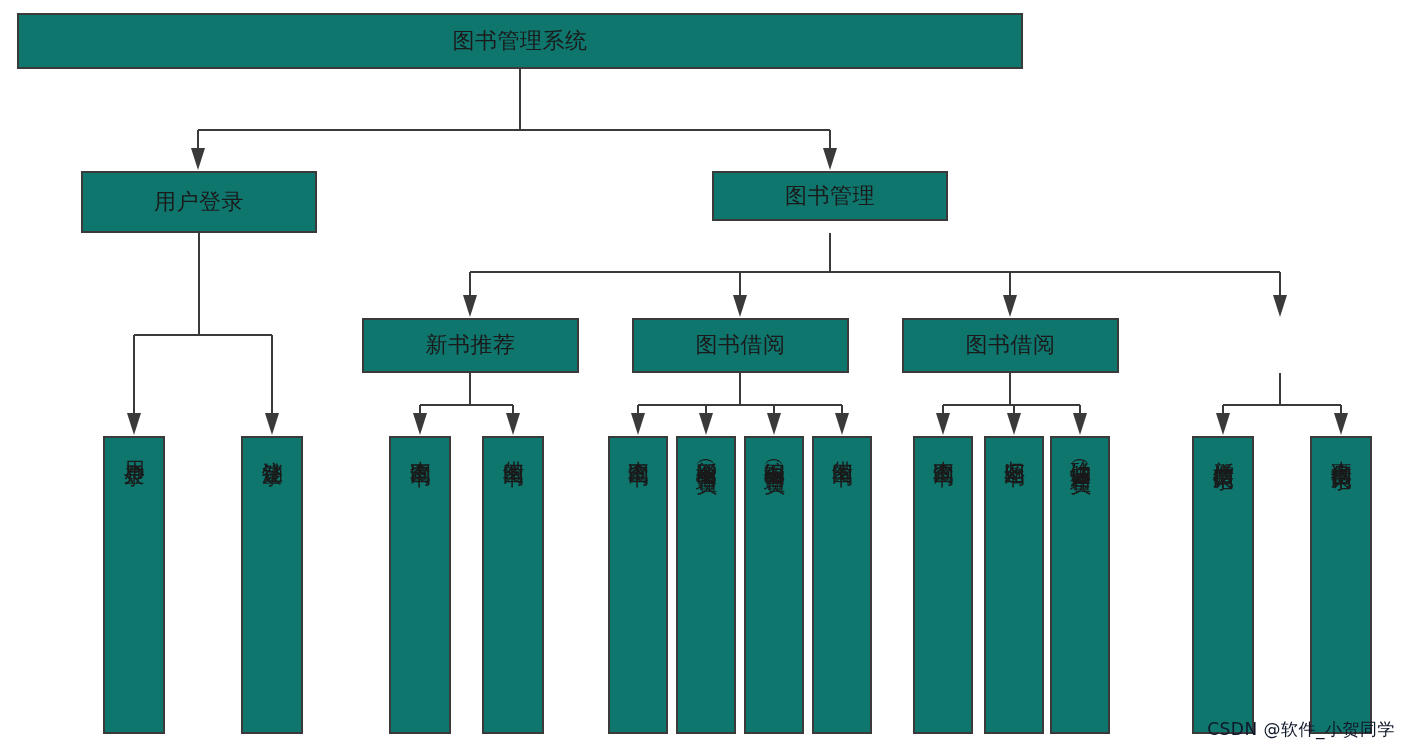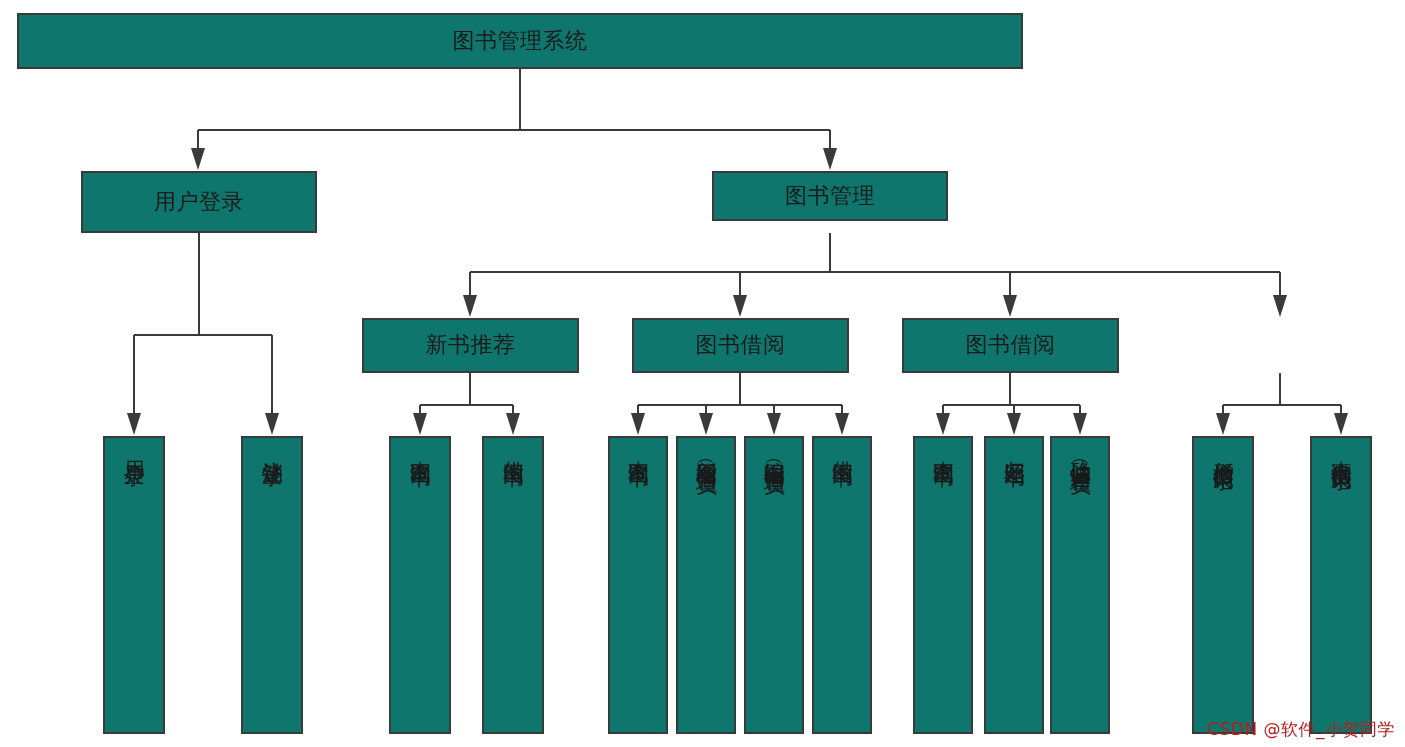--- a/index.html
+++ b/index.html
@@ -60,21 +60,21 @@
     left: 0;
     width: 1405px;
     height: 747px;
     pointer-events: none;
   }
   .watermark {
     position: absolute;
     right: 10px;
     bottom: 6px;
     font-size: 17px;
-    color: #b91c1c;
+    color: #0f172a;
     white-space: nowrap;
     letter-spacing: 0.5px;
   }
 </style>
 </head>
 <body>
 
 <div id="diagram-root">
   <svg id="connector-layer" viewBox="0 0 1405 747" width="1405" height="747">
       <g></g>

